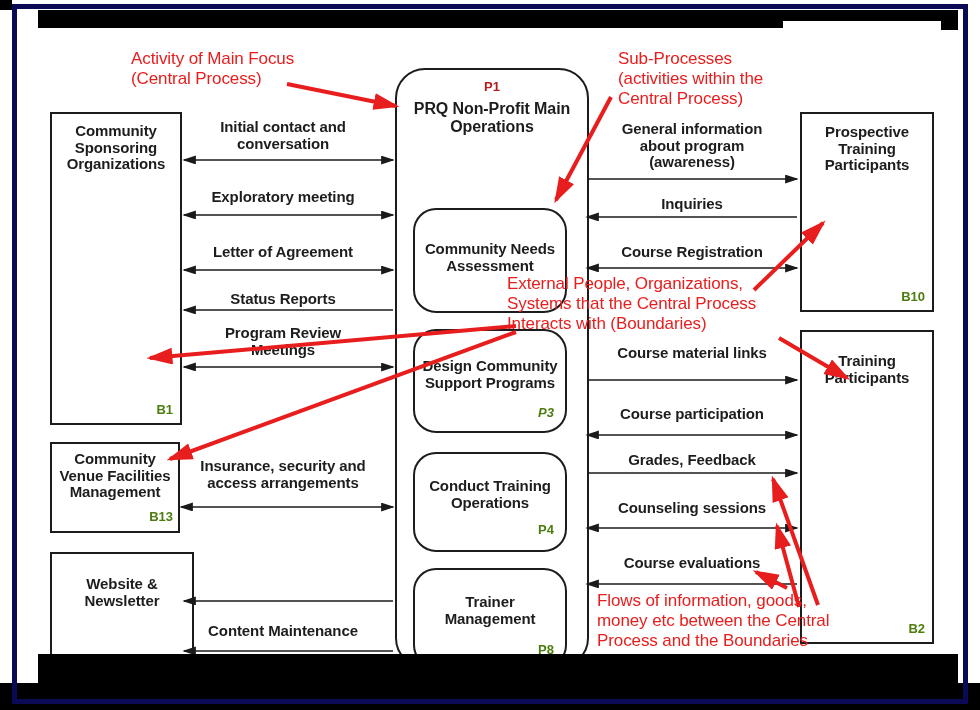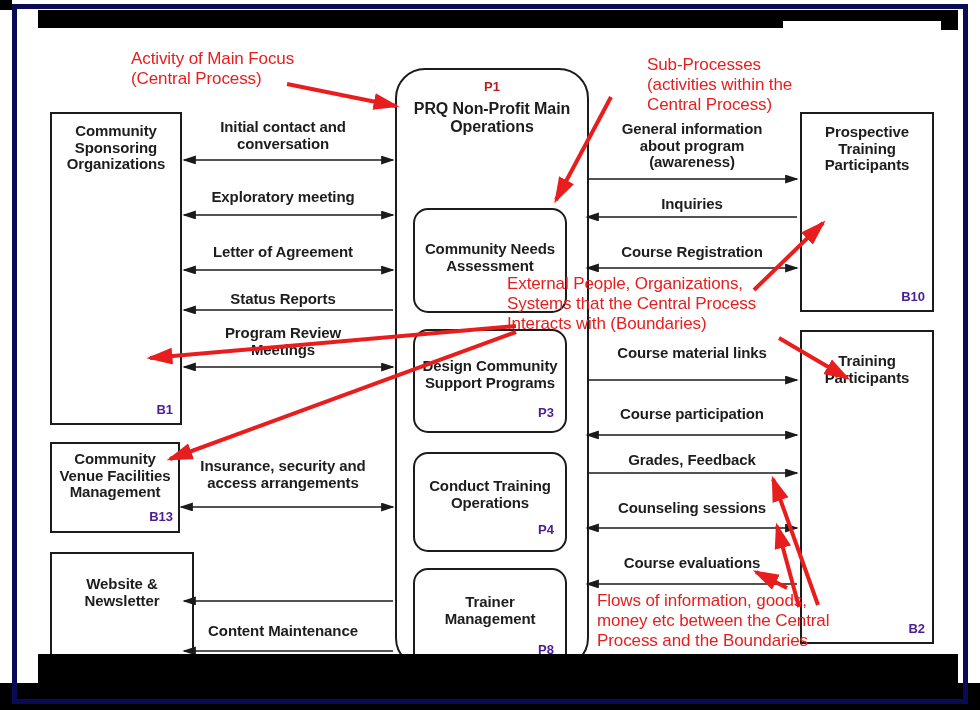--- a/index.html
+++ b/index.html
@@ -2,27 +2,27 @@
 <html><head>
 <meta charset="utf-8">
 <style>
   html,body{margin:0;padding:0;background:#ffffff;}
   .stage{
     position:relative;width:980px;height:710px;background:#ffffff;overflow:hidden;
     font-family:"Liberation Sans","DejaVu Sans",sans-serif;
   }
   
   .box{position:absolute;background:#ffffff;border:2px solid #1c1c1c;box-sizing:border-box;z-index:2;}
-  .round{border-radius:15px;}
+  .round{border-radius:23px;}
   .box-label{
     white-space:pre-line;text-align:center;font-weight:bold;font-size:15px;
     line-height:16.5px;color:#1d1d1d;letter-spacing:-0.1px;
   }
   .corner-code{
-    position:absolute;font-weight:bold;font-size:13px;color:#4c1d95;
+    position:absolute;font-weight:bold;font-size:13px;color:#4d7c0f;
   }
   #b1  {left:50px; top:112px;width:132px;height:313px;}
   #b13 {left:50px; top:442px;width:130px;height:91px;}
   #bweb{left:50px; top:552px;width:144px;height:120px;}
   #p1  {left:395px;top:68px; width:194px;height:600px;border-radius:30px;}
   #s1  {left:413px;top:208px;width:154px;height:105px;}
   #s2  {left:413px;top:329px;width:154px;height:104px;}
   #s3  {left:413px;top:452px;width:154px;height:100px;}
   #s4  {left:413px;top:568px;width:154px;height:100px;}
   #b10 {left:800px;top:112px;width:134px;height:200px;}
@@ -32,37 +32,37 @@
   #bweb .box-label{padding-top:22px;}
   #s1 .box-label{padding-top:31px;}
   #s2 .box-label{padding-top:27px;}
   #s3 .box-label{padding-top:24px;}
   #s4 .box-label{padding-top:24px;}
   #b10 .box-label{padding-top:10px;}
   #b2 .box-label{padding-top:21px;}
   #p1 .p1-code{display:block;text-align:center;padding-top:9px;font-weight:bold;font-size:13px;color:#b91c1c;}
   #p1 .box-label{padding-top:6px;font-size:16px;line-height:17.5px;}
   .br{right:7px;bottom:6px;}
-  #s2 .corner-code{right:11px;bottom:11px;}
+  #s2 .corner-code{right:11px;bottom:11px;font-style:italic;}
   #s3 .corner-code{right:11px;bottom:13px;}
   #s4 .corner-code{right:11px;top:72px;}
   #b13 .corner-code{right:5px;bottom:7px;}
   
   .flow-label{
     position:absolute;width:210px;text-align:center;white-space:pre-line;
     font-weight:bold;font-size:15px;line-height:16.5px;color:#1d1d1d;z-index:3;letter-spacing:-0.1px;
   }
   .fl-l{left:178px;} .fl-r{left:587px;}
   
   .annot{
     position:absolute;white-space:pre-line;font-size:17px;line-height:20px;
     color:#e81d1d;z-index:4;letter-spacing:-0.1px;
   }
   #annot-central{left:131px;top:49px;}
-  #annot-subprocess{left:618px;top:55px;margin-left:29px;}
+  #annot-subprocess{left:618px;top:49px;}
   #annot-boundaries{left:507px;top:274px;}
   #annot-flows{left:597px;top:591px;}
   
   #lines{position:absolute;left:0;top:0;z-index:5;pointer-events:none;}
   
   .bar{position:absolute;background:#000;z-index:10;}
   #bar-top{left:38px;top:10px;width:745px;height:18px;}
   #bar-top2{left:783px;top:10px;width:175px;height:11px;}
   #bar-top3{left:941px;top:10px;width:17px;height:20px;}
   #bar-bottom{left:38px;top:654px;width:920px;height:30px;}

